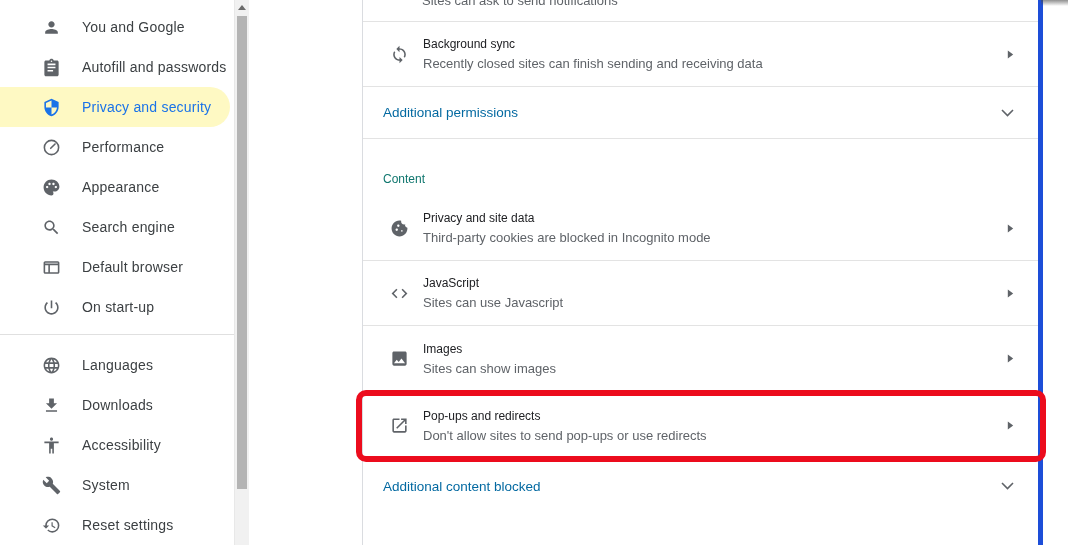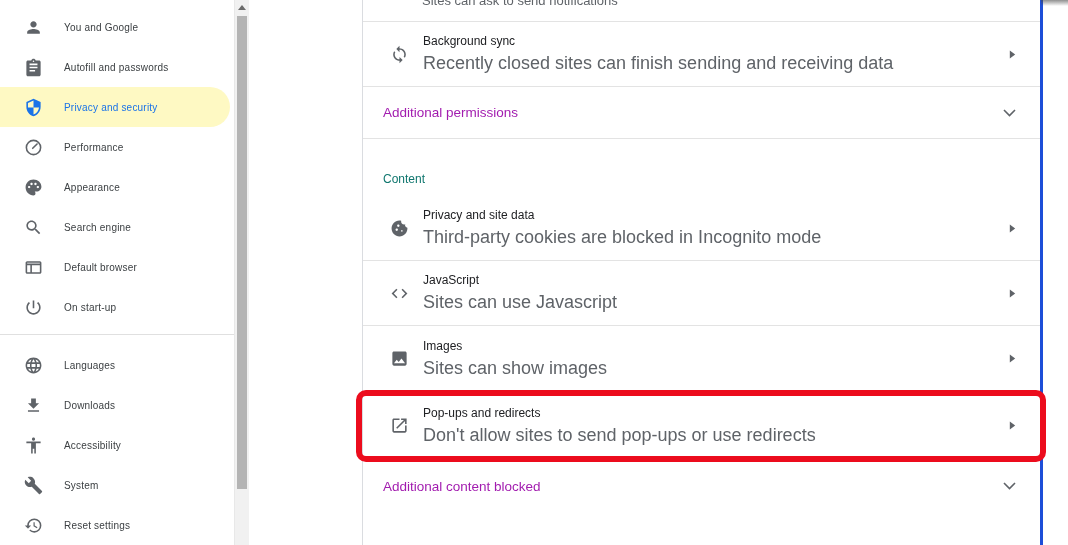--- a/index.html
+++ b/index.html
@@ -3,46 +3,46 @@
 <meta charset="utf-8">
 <style>
   html,body{margin:0;padding:0;}
   body{
     width:1068px;height:545px;position:relative;overflow:hidden;
     background:#ffffff;
     font-family:"Liberation Sans", sans-serif;
   }
   
   .sidebar{position:absolute;left:0;top:0;width:234px;height:545px;background:#fff;padding-top:7px;box-sizing:border-box;}
-  .side-item{height:40px;display:flex;align-items:center;cursor:pointer;color:#3c4043;font-size:10px;font-weight:500;letter-spacing:.2px;}
+  .side-item{height:40px;display:flex;align-items:center;cursor:pointer;color:#3c4043;font-size:14px;font-weight:500;letter-spacing:.2px;padding-left:18px;}
   .side-item .icn{width:20px;height:20px;margin-left:23px;flex:none;display:flex;align-items:center;justify-content:center;}
   .side-item .icn svg{width:19px;height:19px;}
   .side-item .lbl{margin-left:21px;white-space:nowrap;}
   .side-item.selected{background:#fef9c3;border-radius:0 20px 20px 0;width:230px;box-sizing:border-box;color:#1a73e8;}
   .side-divider{border-top:1px solid #e0e0e0;margin:7px 0 10px 0;}
   
   .scrollbar{position:absolute;left:234px;top:0;width:15px;height:545px;background:#f1f1f1;border-left:1px solid #e8e8e8;box-sizing:border-box;}
   .sb-up{position:absolute;top:0;left:0;width:100%;height:15px;display:flex;align-items:center;justify-content:center;cursor:pointer;}
   .sb-up .tri{width:0;height:0;border-left:4px solid transparent;border-right:4px solid transparent;border-bottom:5px solid #6b6b6b;}
   .sb-thumb{position:absolute;left:2px;top:16px;width:10px;height:473px;background:#b4b4b4;cursor:pointer;}
   
   .card{position:absolute;left:362px;top:0;width:681px;height:545px;box-sizing:border-box;background:#fff;
-        border-left:1px solid #dadce0;border-right:3px solid #1d4ed8;}
+        border-left:1px solid #dadce0;border-right:5px solid #1d4ed8;}
   .partial-row{height:22px;border-bottom:1px solid #e3e3e3;position:relative;overflow:hidden;box-sizing:border-box;}
   .partial-row .sub{position:absolute;top:-7px;left:59px;font-size:13px;color:#5f6368;white-space:nowrap;}
   .setting-row{display:flex;align-items:center;border-bottom:1px solid #e3e3e3;box-sizing:border-box;cursor:pointer;}
   .setting-row .icn{width:20px;height:20px;margin-left:26px;flex:none;display:flex;align-items:center;justify-content:center;}
   .setting-row .icn svg{width:19px;height:19px;}
   .setting-row .txt{margin-left:14px;display:flex;flex-direction:column;}
   .setting-row .title{font-size:12px;color:#202124;}
-  .setting-row .sub{font-size:18px;color:#5f6368;margin-top:5px;}
+  .setting-row .sub{font-size:13px;color:#5f6368;margin-top:5px;}
   .setting-row .arrow{margin-left:auto;margin-right:24px;display:flex;}
   .h65{height:65px;} .h66{height:66px;} .h68{height:68px;}
   .collapse-row{height:52px;display:flex;align-items:center;padding:0 24px 0 20px;border-bottom:1px solid #e3e3e3;
-                box-sizing:border-box;cursor:pointer;font-size:13.5px;color:#a21caf;gap:36px;}
+                box-sizing:border-box;cursor:pointer;font-size:13.5px;color:#0369a1;gap:36px;}
   .collapse-row.no-border{border-bottom:none;}
   .collapse-row .chev{margin-left:auto;display:flex;}
   .section-header{height:57px;display:flex;align-items:flex-end;padding:0 0 10px 20px;box-sizing:border-box;
                   font-size:12px;font-weight:500;color:#0f766e;}
   
   .annotation-box{position:absolute;left:356px;top:390px;width:690px;height:72px;box-sizing:border-box;
                   border:6px solid #ec0c1d;border-radius:10px;z-index:5;pointer-events:none;}
   .shade{position:absolute;left:1041px;top:0;width:27px;height:6px;
          background:linear-gradient(to bottom, rgba(70,70,70,.6), rgba(120,120,120,0));}
 </style>

